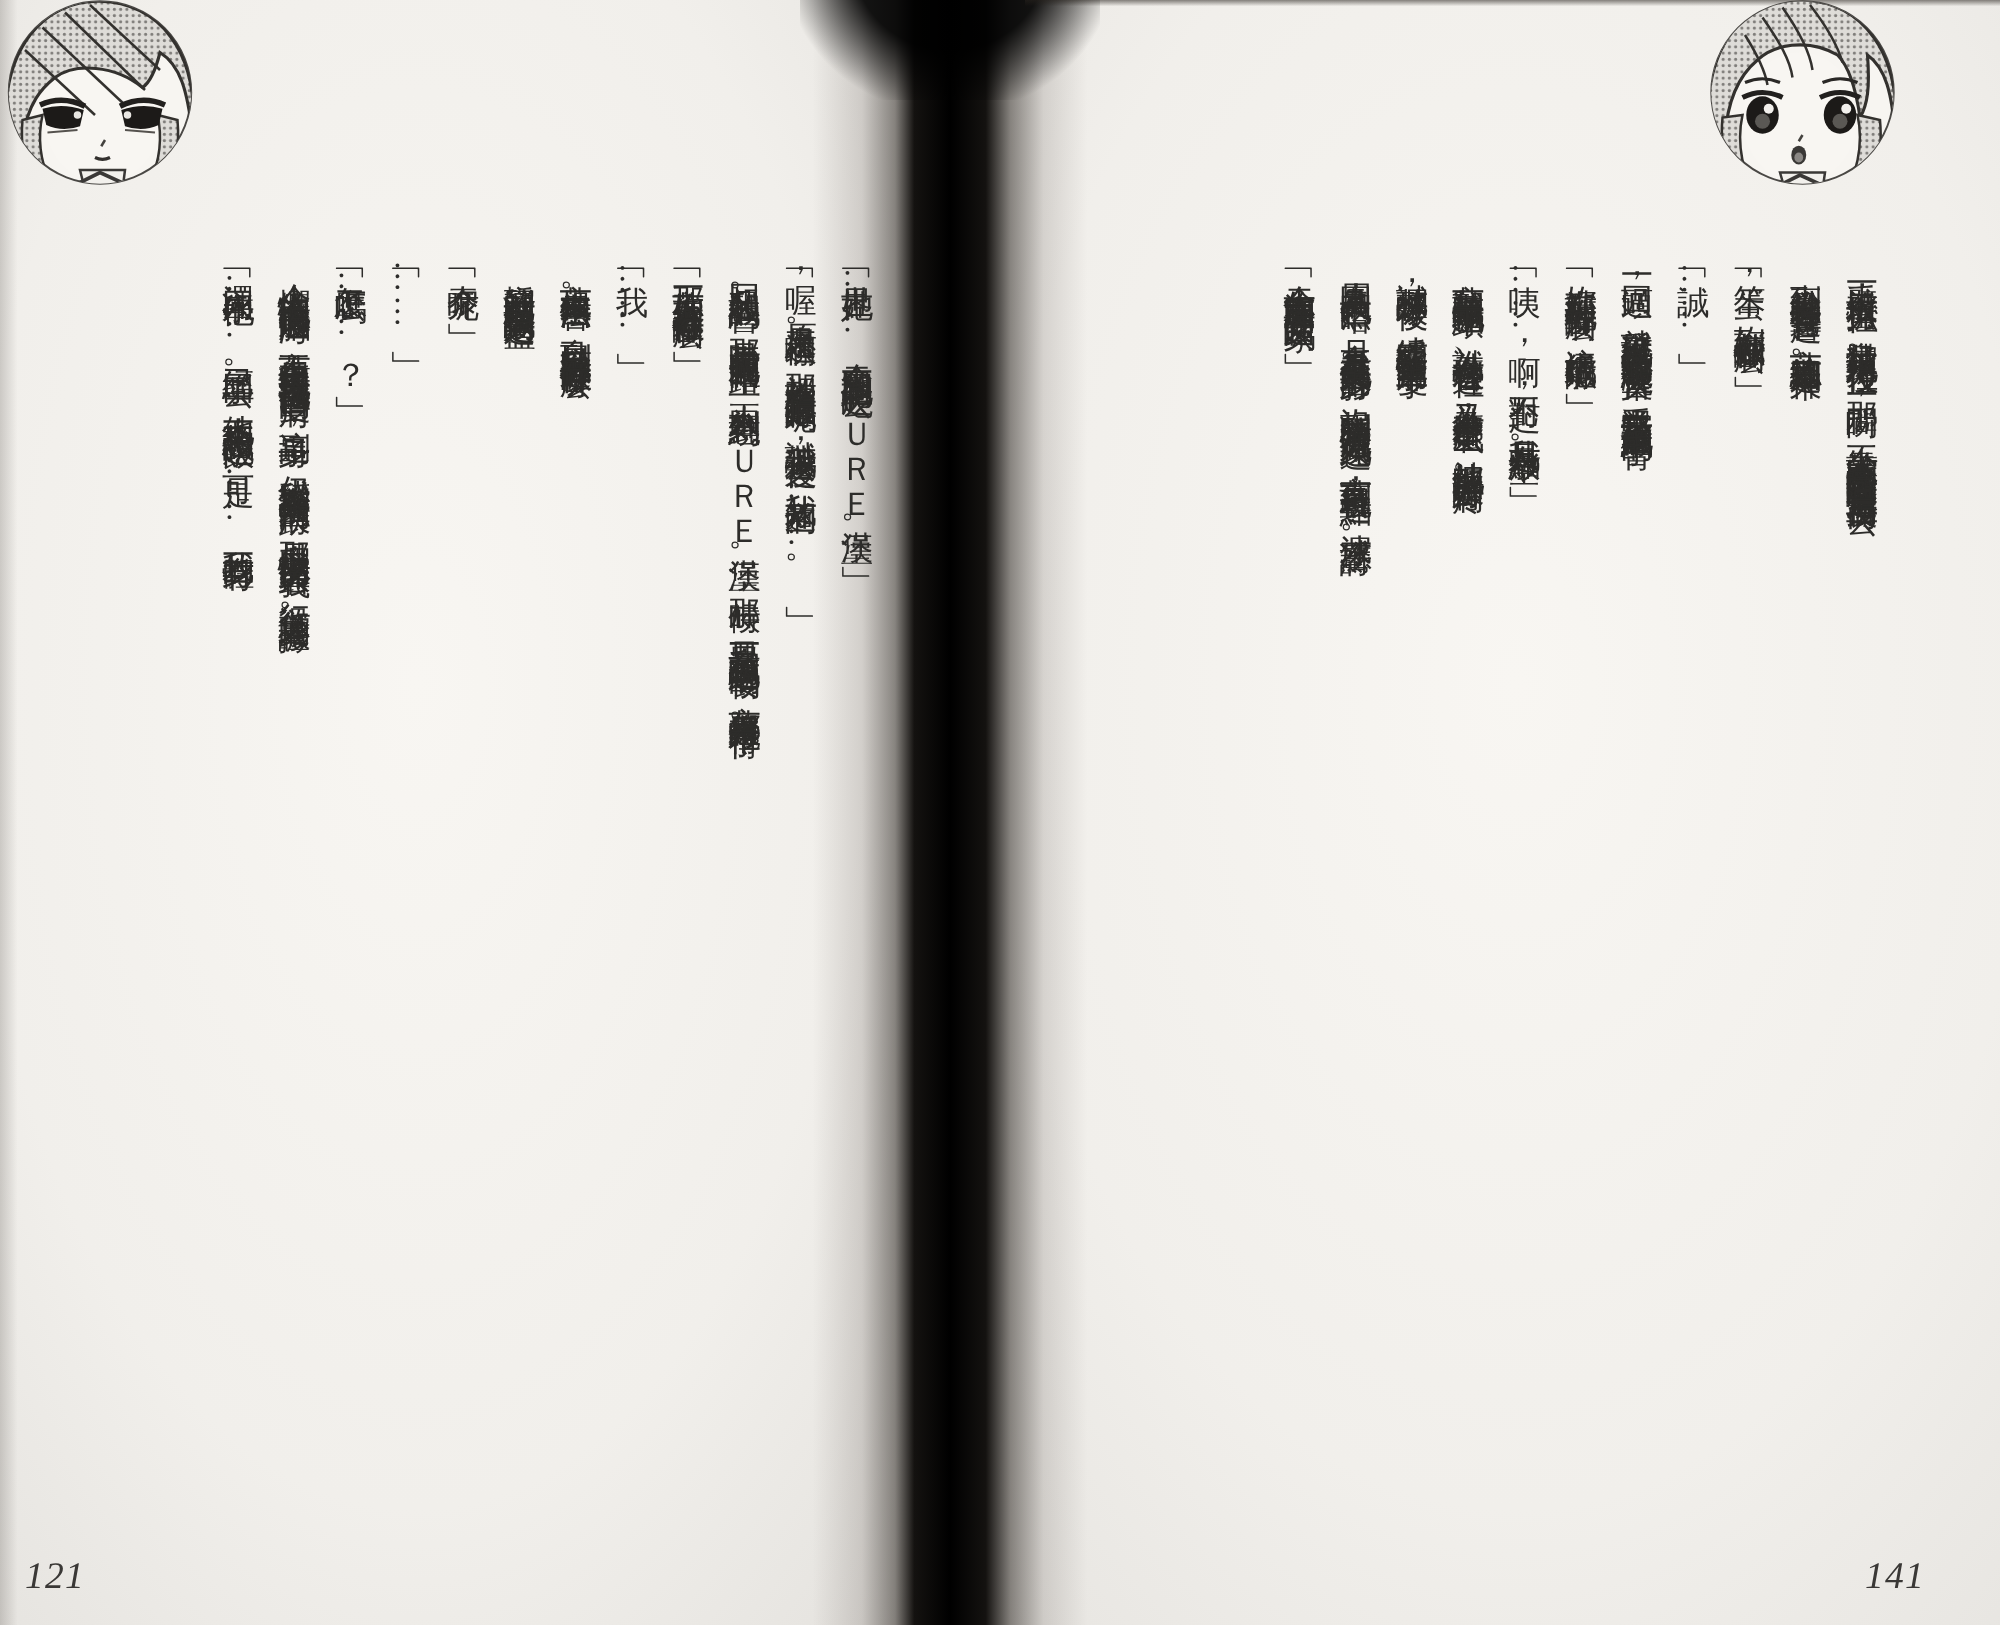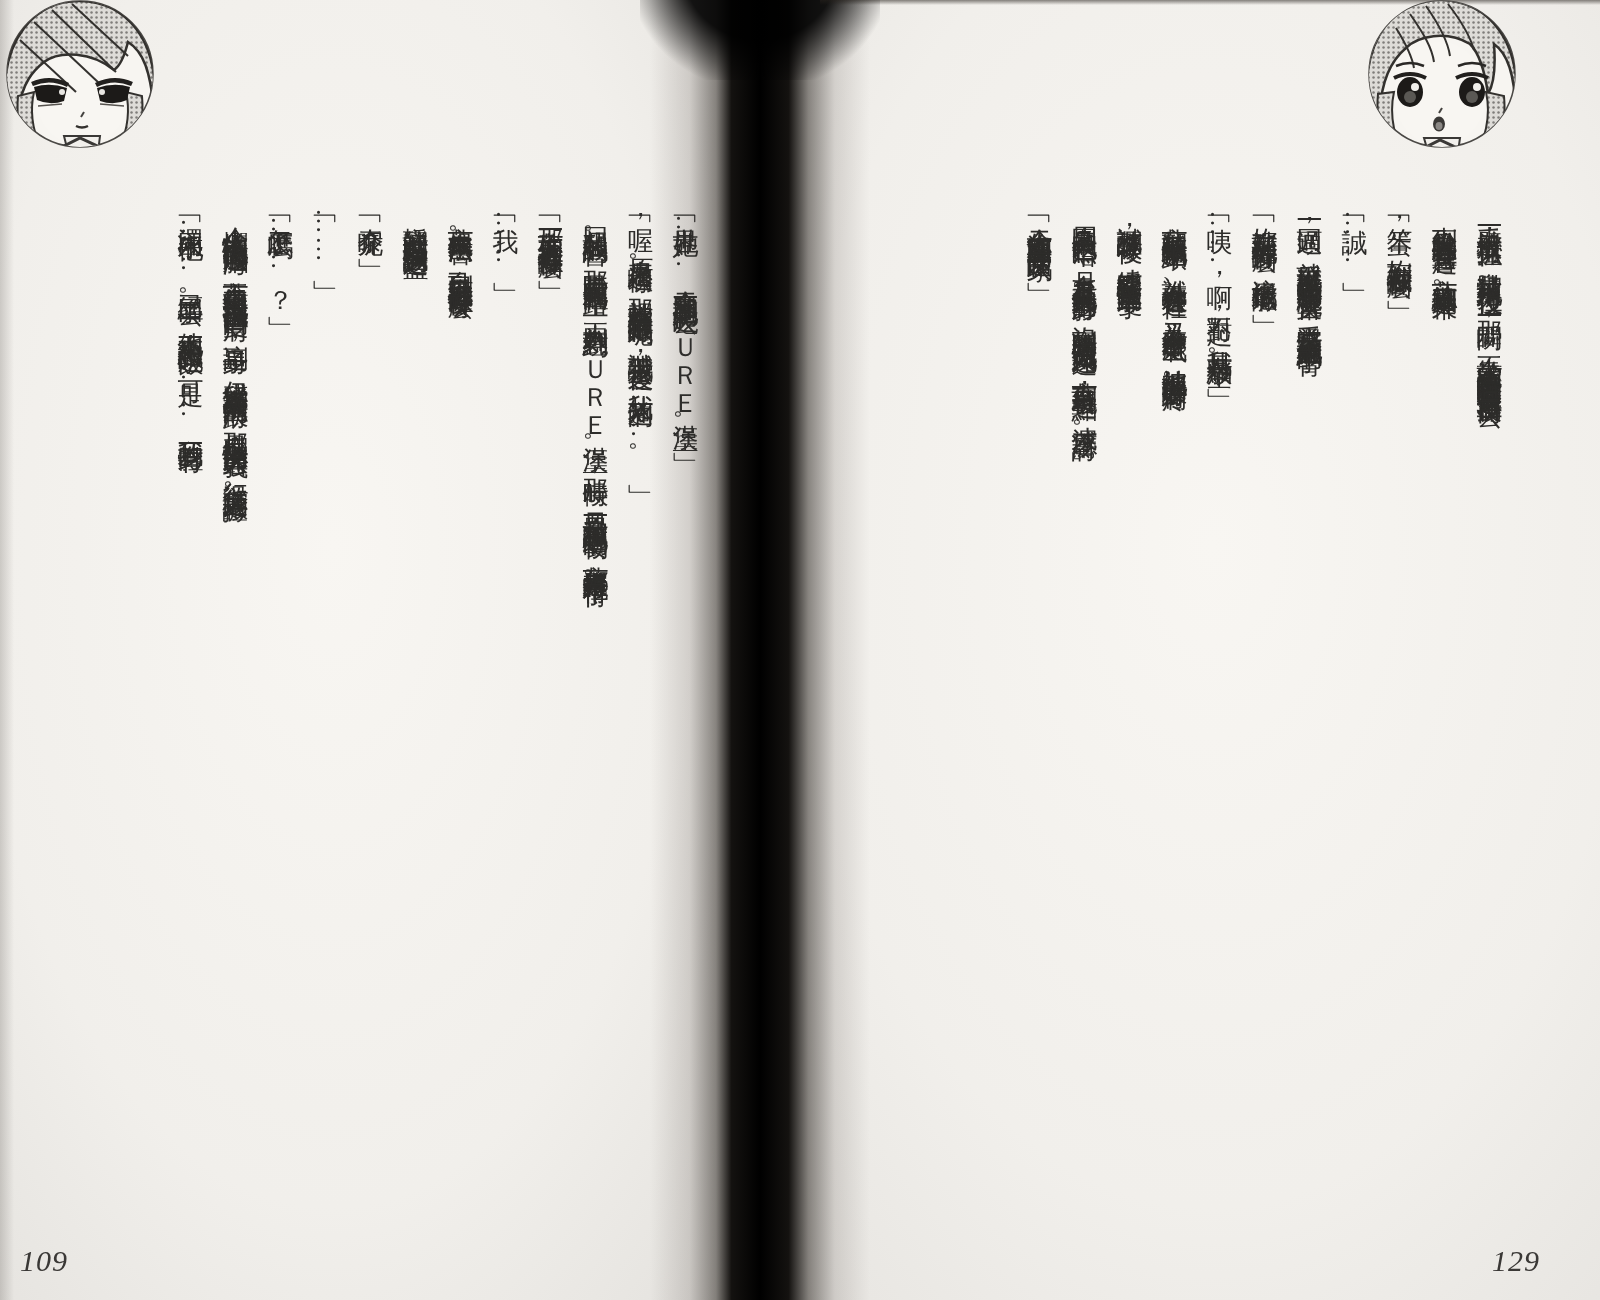--- a/index.html
+++ b/index.html
@@ -188,16 +188,16 @@
       <circle cx="111" cy="87" r="4" fill="#f1efeb"></circle>
       <ellipse cx="44" cy="97" rx="6" ry="6" fill="#5a5854"></ellipse>
       <ellipse cx="106" cy="97" rx="6" ry="6" fill="#5a5854"></ellipse>
 
       <path d="M76,108 l-3,5" stroke="#44423f" stroke-width="2" fill="none"></path>
       <ellipse cx="73" cy="124" rx="6" ry="7.5" fill="#3a3836"></ellipse>
       <ellipse cx="73" cy="126" rx="3.5" ry="4" fill="#8a8784"></ellipse>
     </g>
   </svg>
 
-  <div class="page-number pn-109">109</div>
-  <div class="page-number pn-108">129</div>
+  <div class="page-number pn-109">121</div>
+  <div class="page-number pn-108">141</div>
 
 </div>
 
 </body></html>

